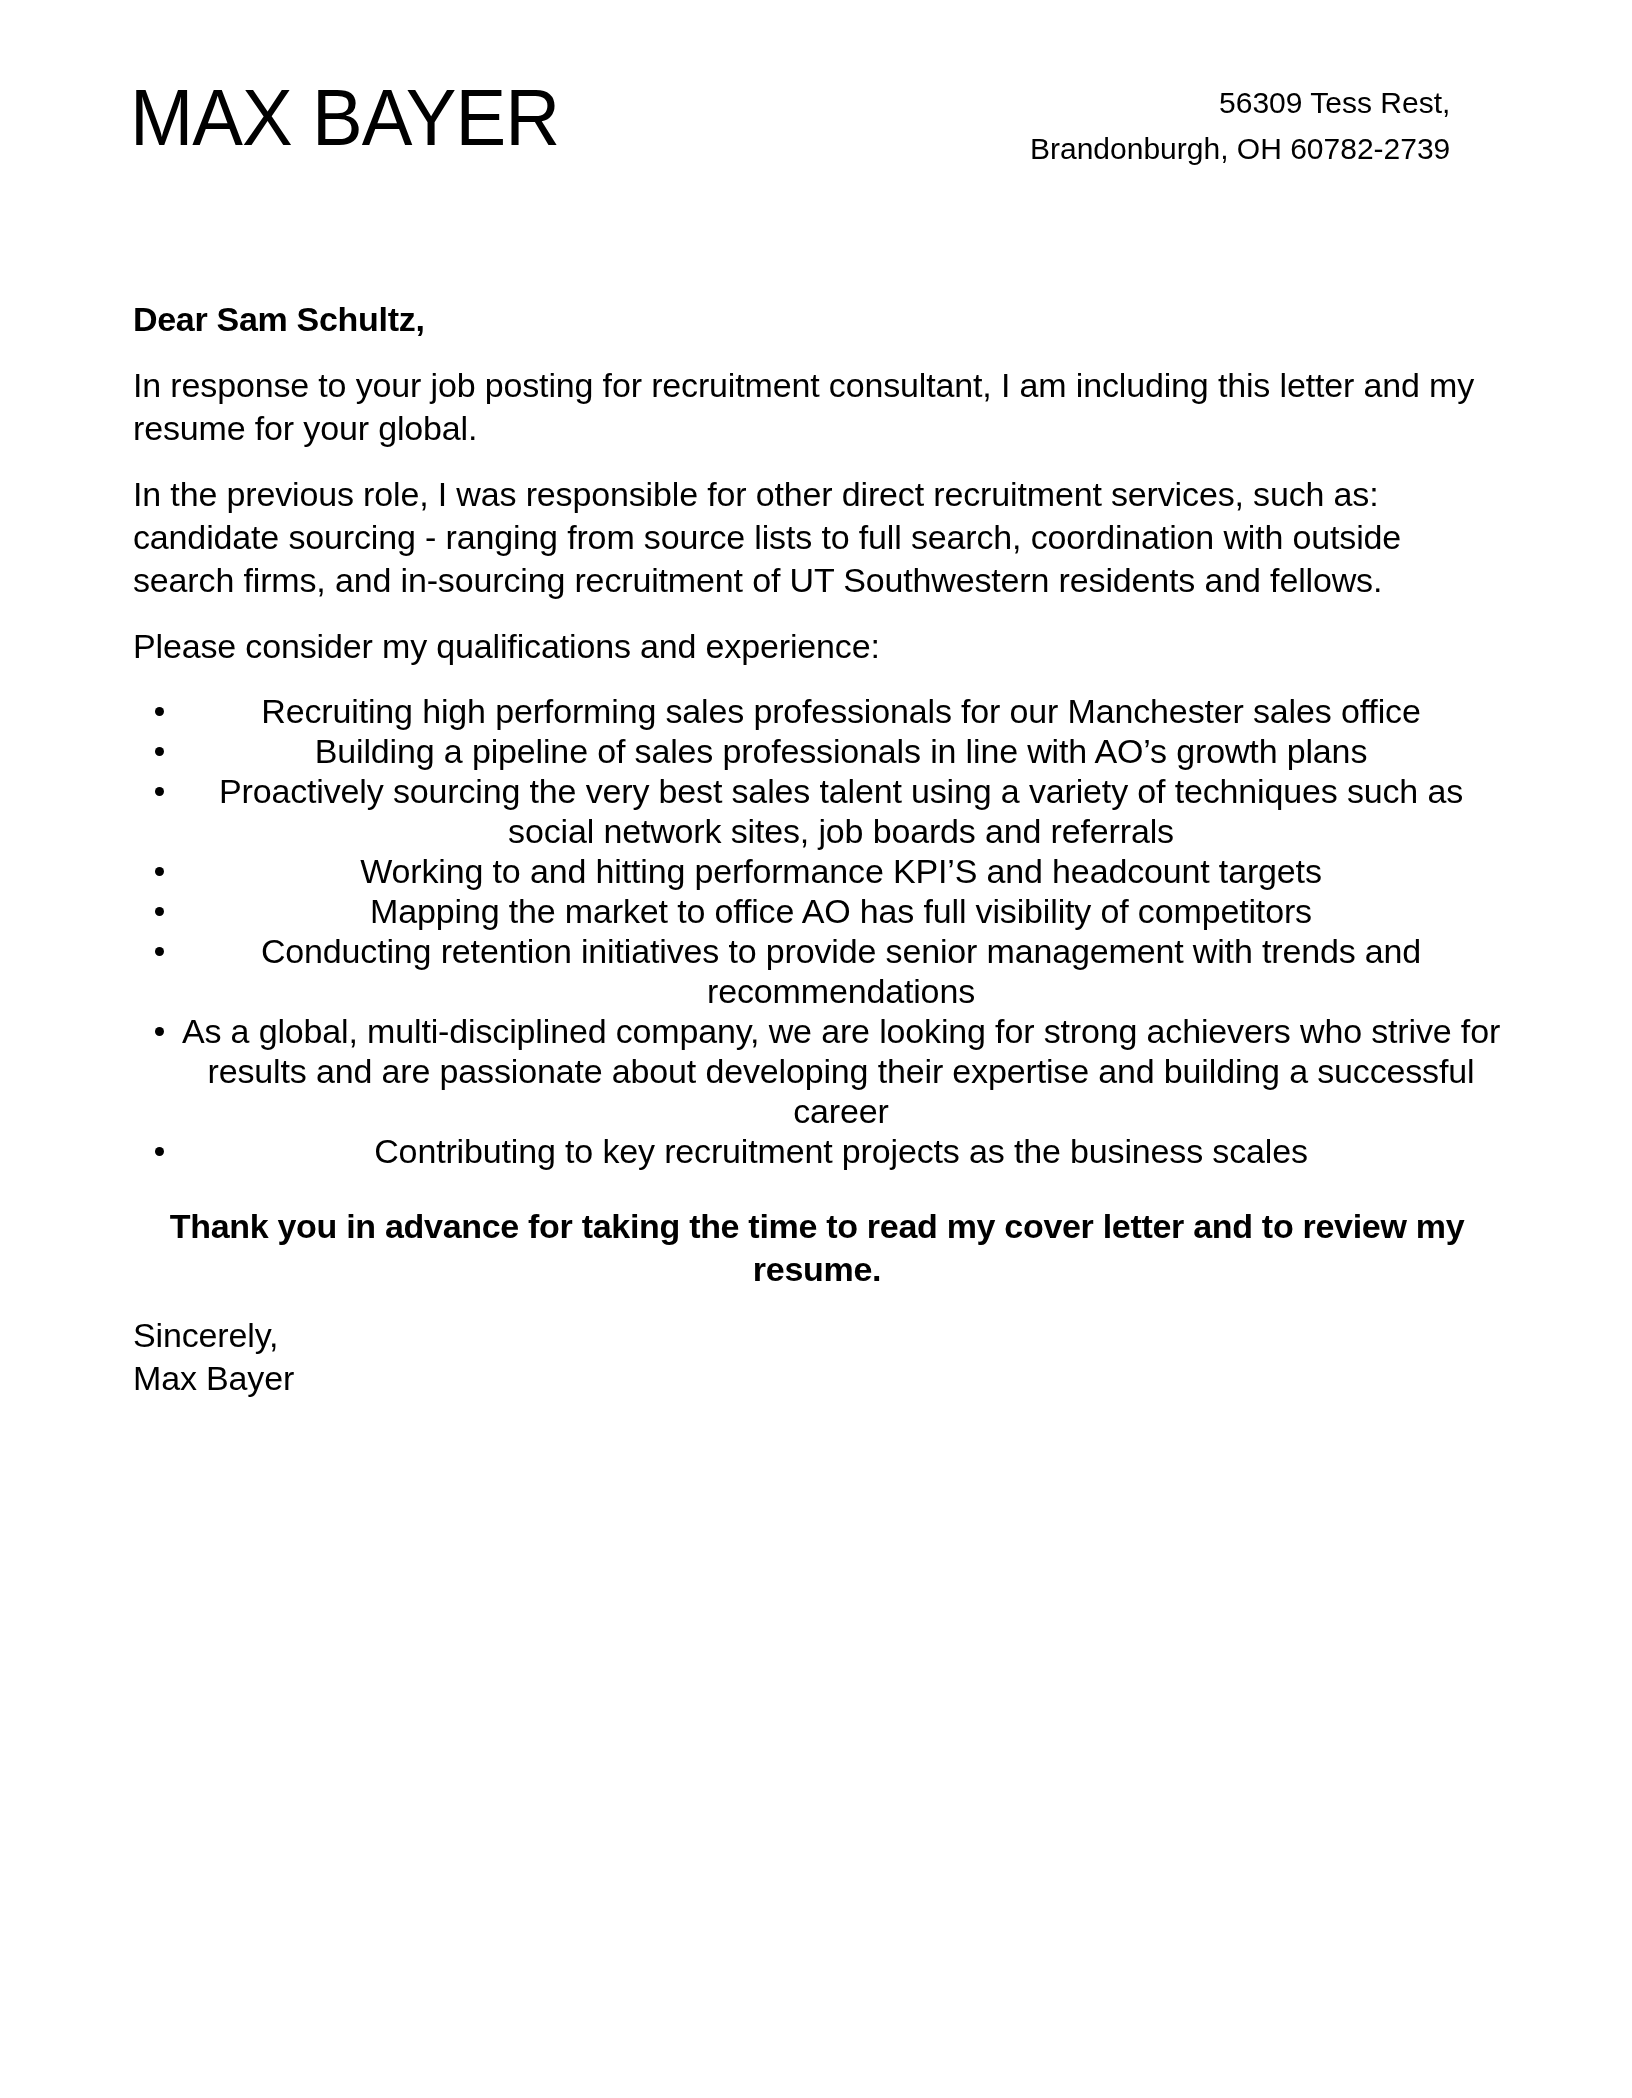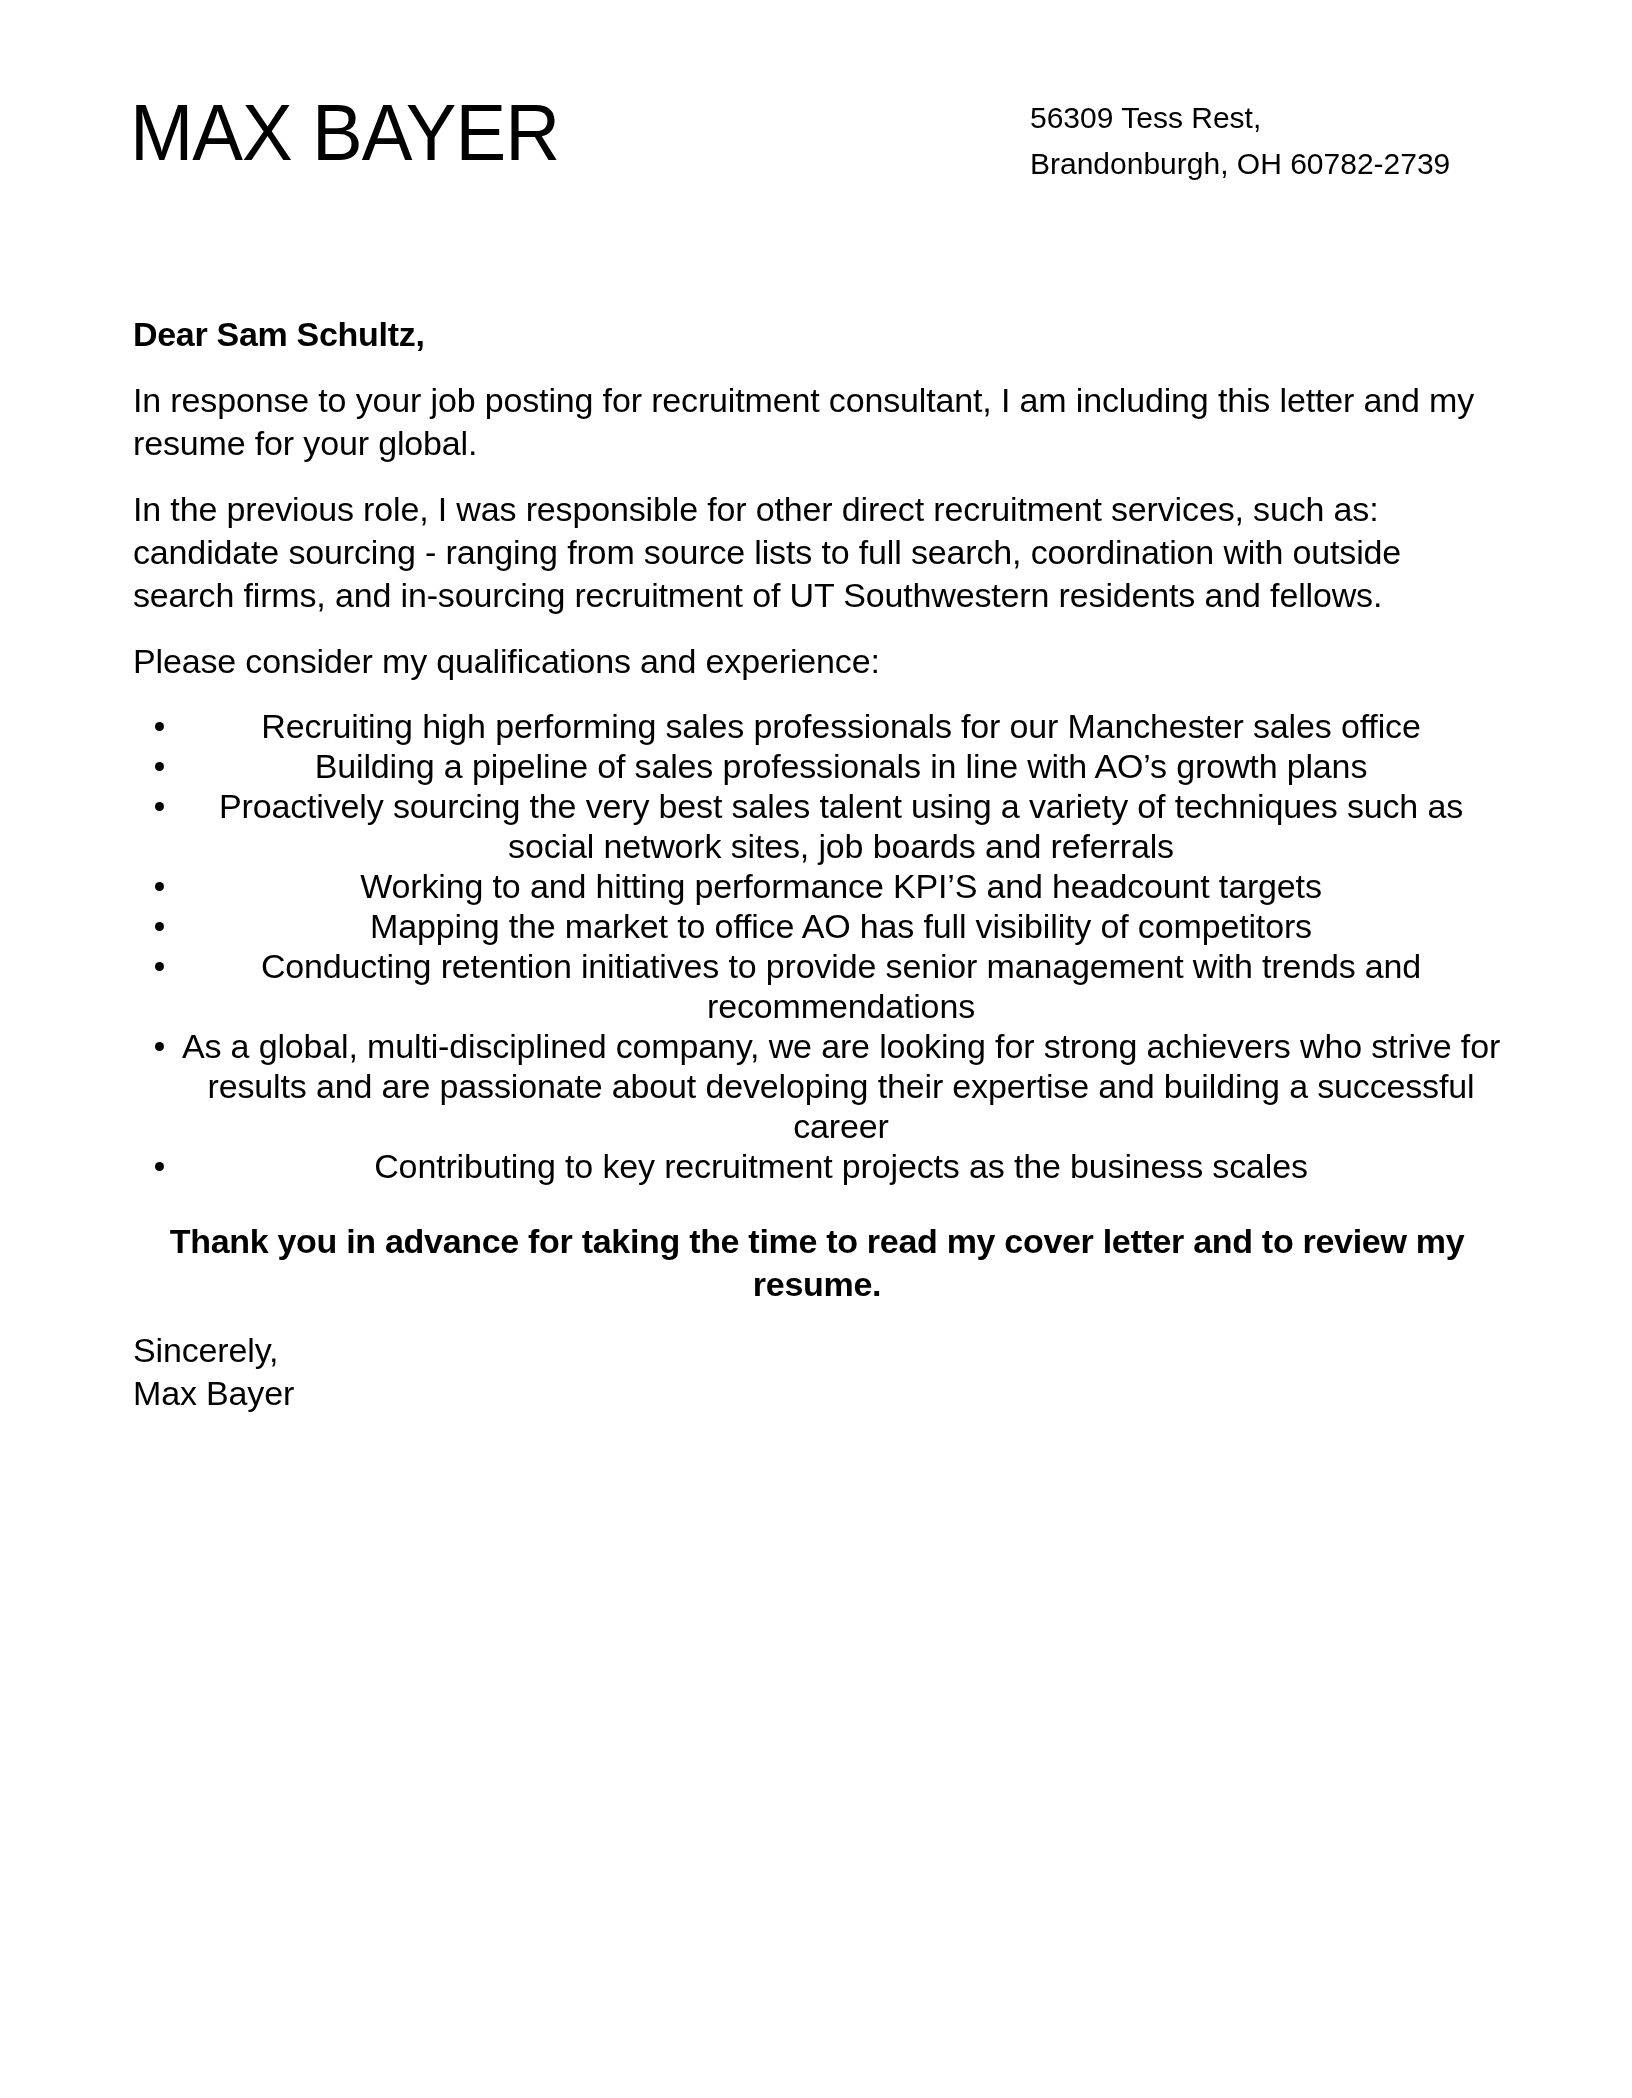--- a/index.html
+++ b/index.html
@@ -10,21 +10,21 @@
   body {
     width: 1632px;
     height: 2098px;
     position: relative;
     overflow: hidden;
     color: #000000;
     font-family: "Liberation Sans", sans-serif;
   }
   .page {
     position: absolute;
-    left: 0; top: 15px;
+    left: 0; top: 0;
     width: 1632px;
     height: 2035px;
   }
   .name {
     position: absolute;
     left: 130px;
     top: 66px;
     margin: 0;
     font-size: 80px;
     font-weight: 400;
@@ -35,21 +35,21 @@
     transform-origin: left top;
   }
   .address {
     position: absolute;
     left: 1030px;
     top: 80px;
     font-size: 30px;
     line-height: 46px;
     white-space: nowrap;
   }
-  .address div { display: block; }
+  .address div { display: block; text-align: right; }
   .body {
     position: absolute;
     left: 133px;
     top: 298px;
     width: 1368px;
     font-size: 34px;
     line-height: 43px;
     letter-spacing: -0.15px;
   }
   .salutation {

